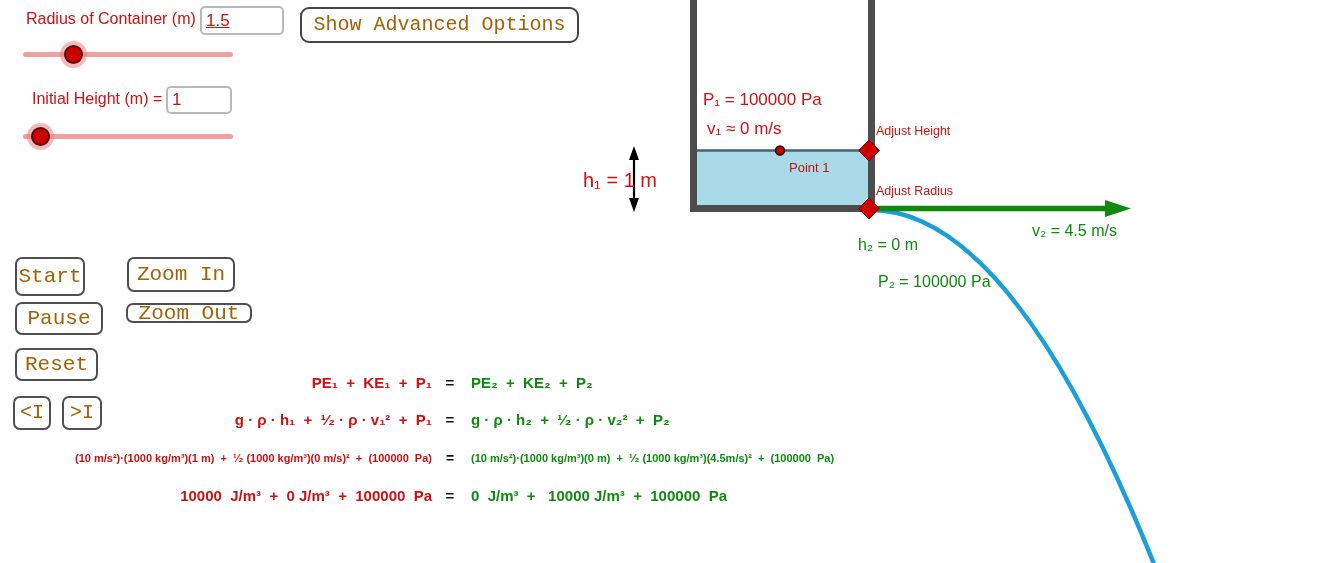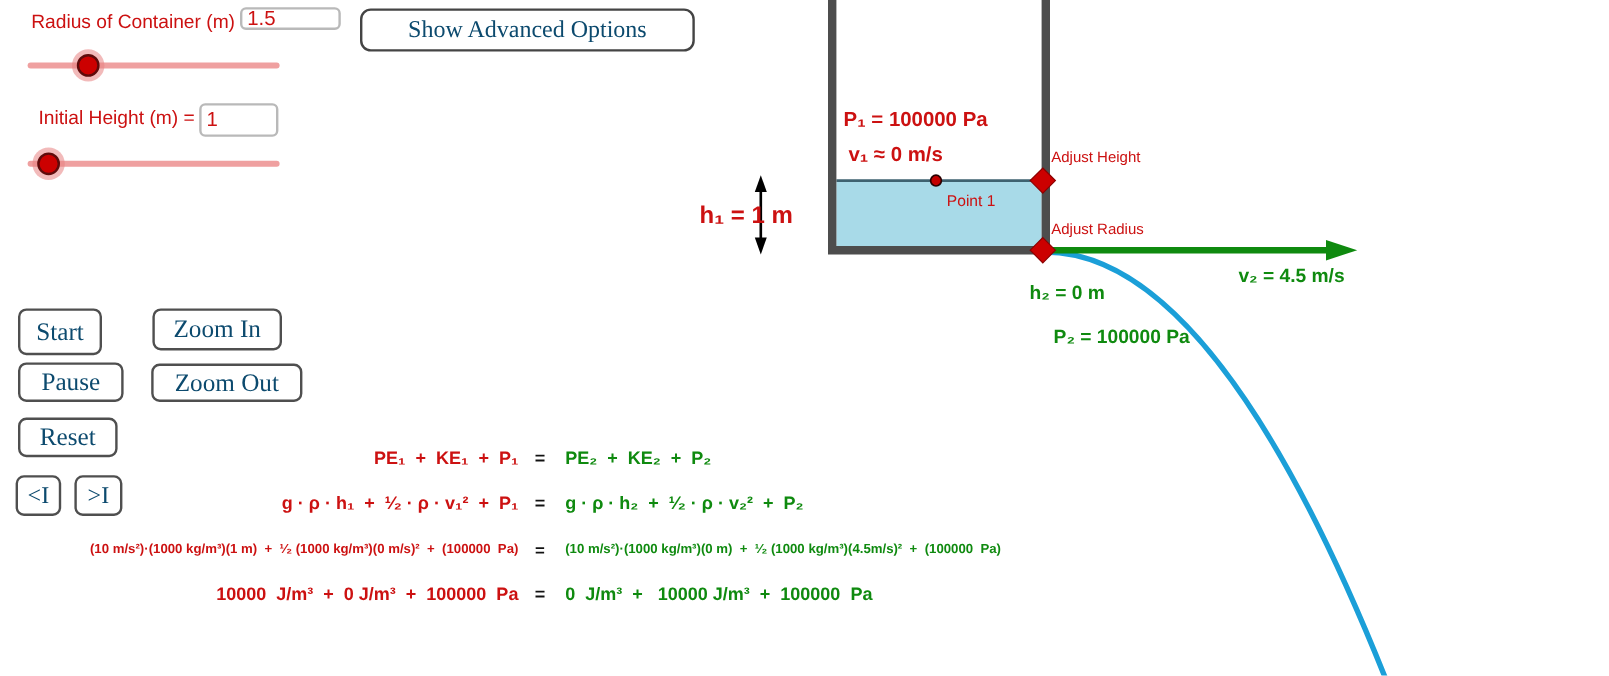--- a/index.html
+++ b/index.html
@@ -11,25 +11,25 @@
     --curve:#1b9fd8;
     --track:#efa0a0;
     --handle:#cc0000;
   }
   *{margin:0;padding:0;box-sizing:border-box;}
   html,body{width:1341px;height:563px;background:#ffffff;overflow:hidden;
     font-family:"Liberation Sans", sans-serif;position:relative;}
   .abs{position:absolute;}
   .red{color:var(--red);}
   .green{color:var(--green);}
-  .bold{font-weight:bold;}
+  .bold{font-weight:normal;}
   .btn{
     position:absolute;background:#fff;border:2px solid #4f4f4f;border-radius:7px;
-    color:#0c4a6e;font-size:21px;display:flex;align-items:center;justify-content:center;
-    font-family:Liberation Serif, serif;cursor:pointer;line-height:1;
+    color:#a16207;font-size:21px;display:flex;align-items:center;justify-content:center;
+    font-family:Liberation Mono, monospace;cursor:pointer;line-height:1;
   }
   .numbox{
     position:absolute;border:2px solid #b9b9b9;border-radius:5px;background:#fff;
     color:var(--red);font-size:17px;font-family:"Liberation Sans",sans-serif;
     padding:0 4px;outline:none;
   }
   .slider-track{
     position:absolute;height:5px;background:var(--track);border-radius:3px;cursor:pointer;
   }
   .slider-handle{
@@ -61,35 +61,35 @@
   <polygon points="634,146 629,160 639,160" fill="#000"></polygon>
   <polygon points="634,212 629,198 639,198" fill="#000"></polygon>
 
   <circle cx="780" cy="150.5" r="4.5" fill="#c40000" stroke="#2a0000" stroke-width="1.4"></circle>
 
   <polygon points="869,140 879.5,150.5 869,161 858.5,150.5" fill="#cc0000" stroke="#8b0000" stroke-width="1" style="cursor:grab;"></polygon>
   <polygon points="869,198 879.5,208.5 869,219 858.5,208.5" fill="#cc0000" stroke="#8b0000" stroke-width="1" style="cursor:grab;"></polygon>
 </svg>
 
 <div class="label red" style="left:26px;top:10px;font-size:16px;">Radius of Container (m) =</div>
-<input class="numbox" style="left: 200px; top: 6px; width: 84px; height: 19px;" value="1.5">
+<input class="numbox" style="left: 200px; top: 6px; width: 84px; height: 29px; text-decoration: underline;" value="1.5">
 <div class="slider-track" style="left:23px;top:52px;width:210px;"></div>
 <div class="slider-handle" style="left:64px;top:45px;"></div>
 
 <div class="label red" style="left:32px;top:90px;font-size:16px;">Initial Height (m) =</div>
 <input class="numbox" style="left: 166px; top: 86px; width: 66px; height: 28px;" value="1">
 <div class="slider-track" style="left:23px;top:134px;width:210px;"></div>
 <div class="slider-handle" style="left:31px;top:127px;"></div>
 
 <button class="btn" style="left:300px;top:7px;width:279px;height:36px;font-size:20px;border-radius:9px;border-color:#444;">Show Advanced Options</button>
 
 <button class="btn" style="left:15px;top:257px;width:70px;height:39px;">Start</button>
 <button class="btn" style="left:127px;top:257px;width:108px;height:35px;">Zoom In</button>
 <button class="btn" style="left:15px;top:302px;width:88px;height:33px;">Pause</button>
-<button class="btn" style="left:126px;top:303px;width:126px;height:32px;">Zoom Out</button>
+<button class="btn" style="left:126px;top:303px;width:126px;height:20px;">Zoom Out</button>
 <button class="btn" style="left:15px;top:348px;width:83px;height:33px;">Reset</button>
 <button class="btn" style="left:13px;top:396px;width:38px;height:34px;font-size:20px;">&lt;I</button>
 <button class="btn" style="left:62px;top:396px;width:40px;height:34px;font-size:20px;">&gt;I</button>
 
 <div class="label red bold" style="left:703px;top:90px;font-size:17px;">P₁ = 100000 Pa</div>
 <div class="label red bold" style="left:707px;top:119px;font-size:17px;">v₁ ≈ 0 m/s</div>
 <div class="label red" style="left:757px;top:160px;font-size:13px;margin-left:32px;">Point 1</div>
 <div class="label red bold" style="left:583px;top:169px;font-size:20px;">h₁ = 1 m</div>
 <div class="label red" style="left:876px;top:124px;font-size:12.5px;">Adjust Height</div>
 <div class="label red" style="left:876px;top:184px;font-size:12.5px;">Adjust Radius</div>

